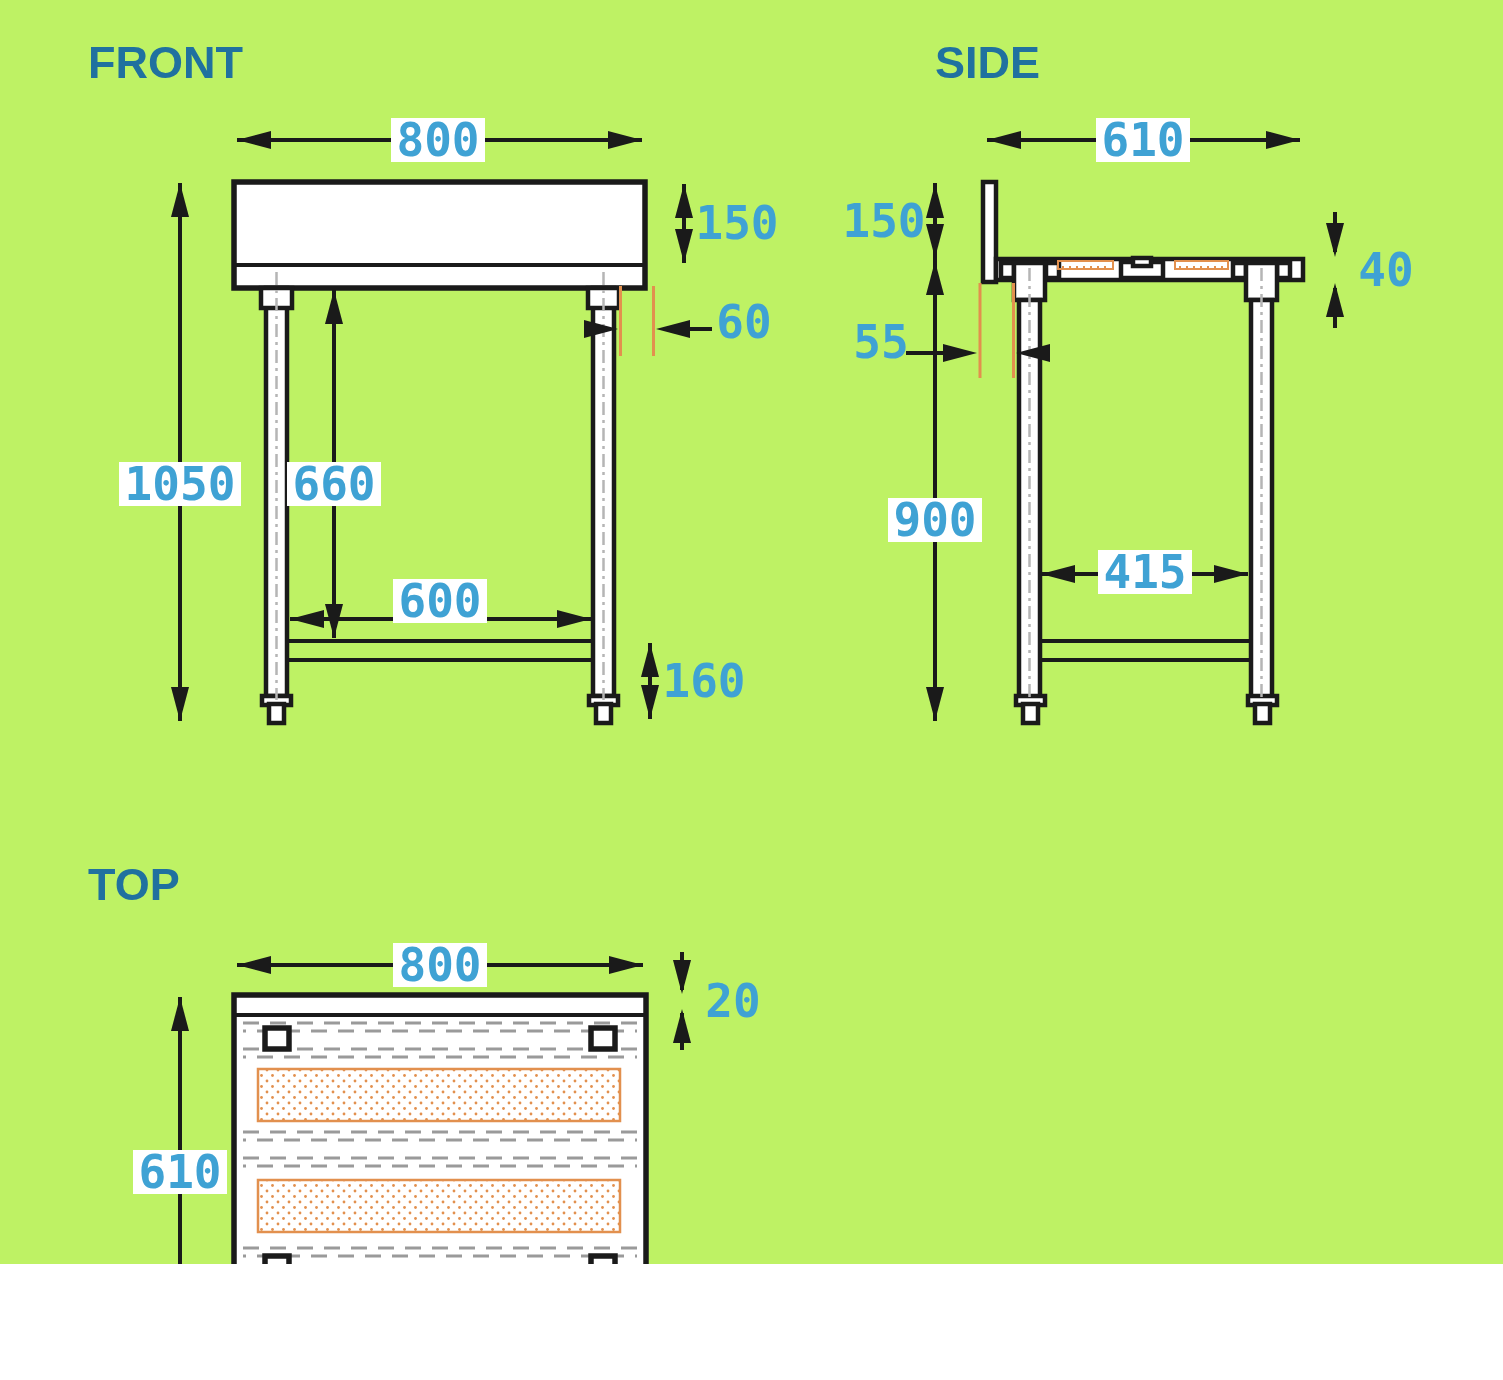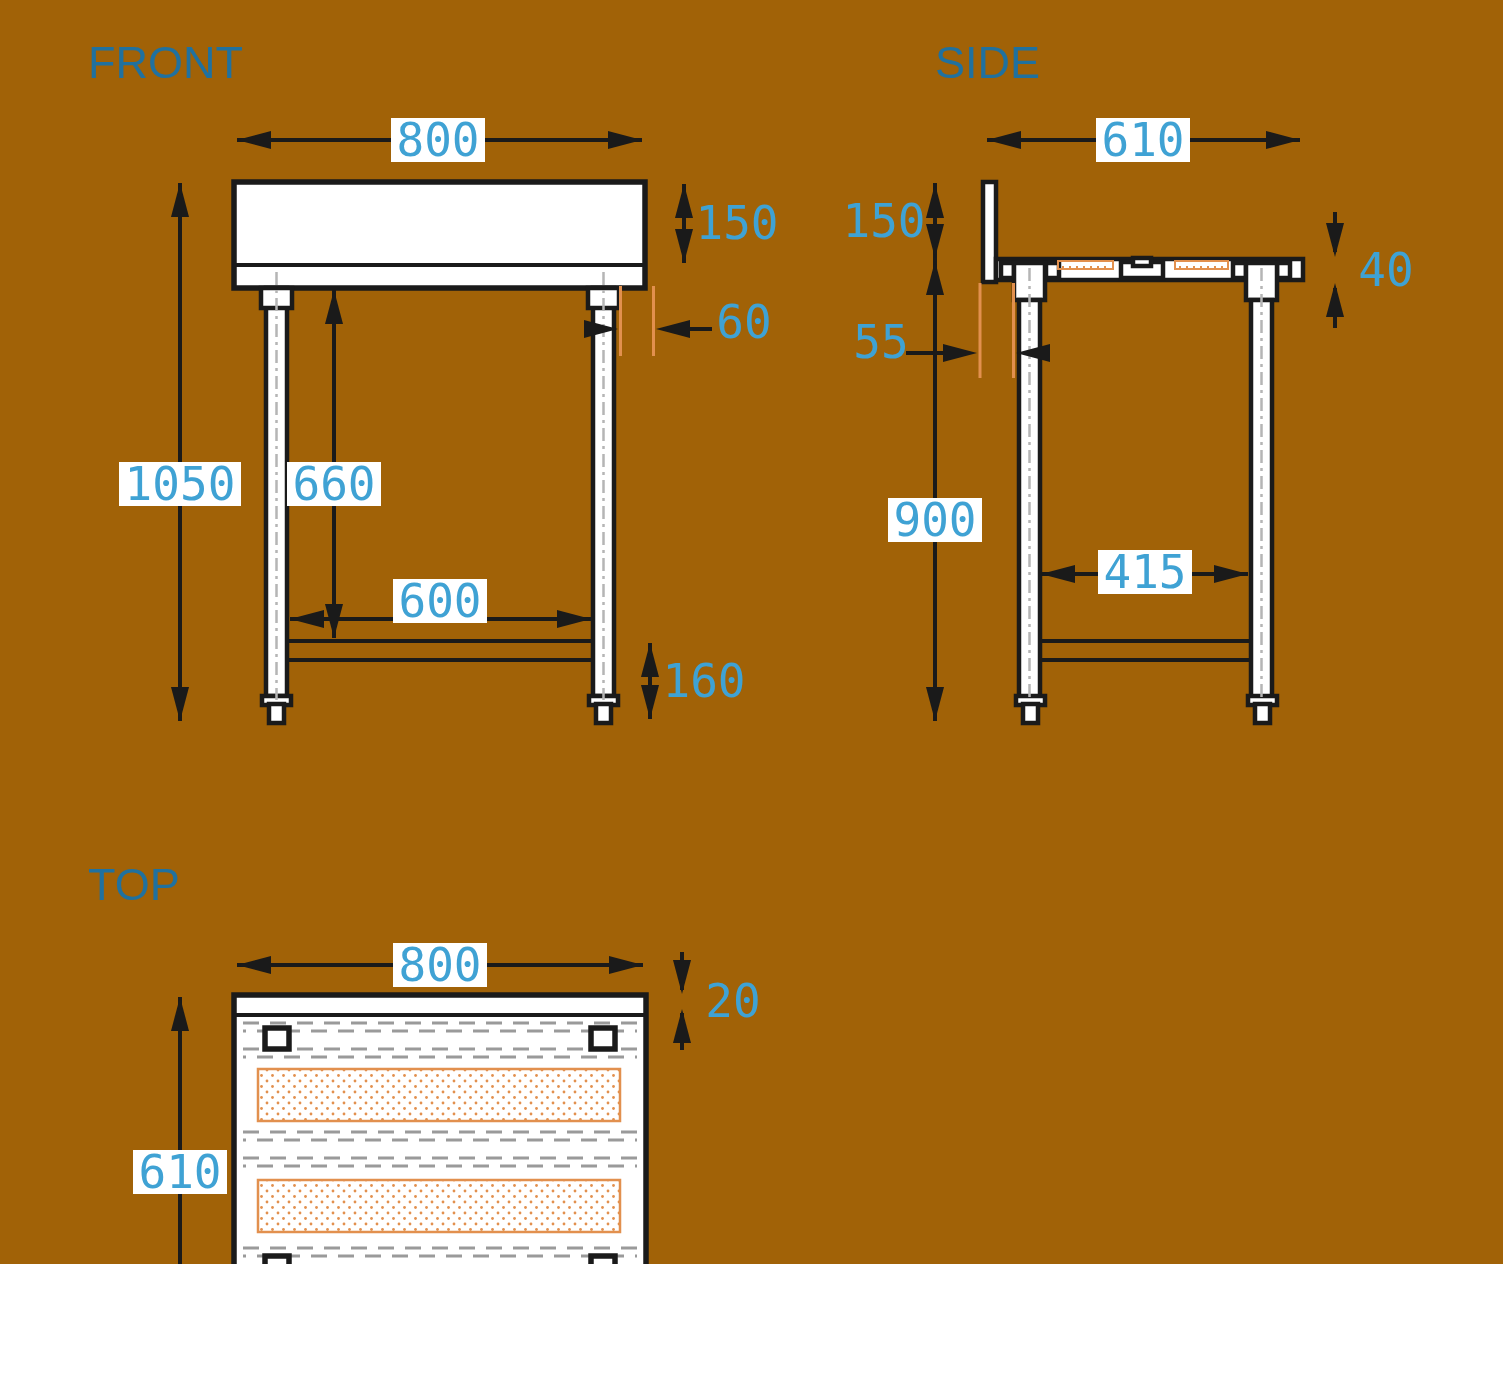--- a/index.html
+++ b/index.html
@@ -1,16 +1,16 @@
 <!DOCTYPE html>
 <html><head>
 <meta charset="utf-8">
 <style>
   html,body{margin:0;padding:0;background:#ffffff;}
-  .sheet{position:relative;width:1503px;height:1264px;background:#a16207;overflow:hidden;}
+  .sheet{position:relative;width:1503px;height:1264px;background:#bef264;overflow:hidden;font-weight:bold;}
   svg{display:block;}
   .title{font-family:"Liberation Sans",sans-serif;font-size:45px;fill:#20719f;}
   .dim{font-family:"DejaVu Sans Mono",monospace;font-size:46px;fill:#3fa2d4;}
   .ln{stroke:#1a1a1a;stroke-width:4;fill:none;}
   .part{stroke:#1a1a1a;stroke-width:4.5;fill:#ffffff;}
   .part-thick{stroke:#1a1a1a;stroke-width:5.5;fill:#ffffff;}
   .arrow{fill:#1a1a1a;stroke:none;}
   .dimline{stroke:#1a1a1a;stroke-width:4;fill:none;}
   .centerline{stroke:#b5b5b5;stroke-width:2.5;fill:none;stroke-dasharray:13 5 3 5;}
   .orange{stroke:#e2904e;stroke-width:3;fill:none;}

